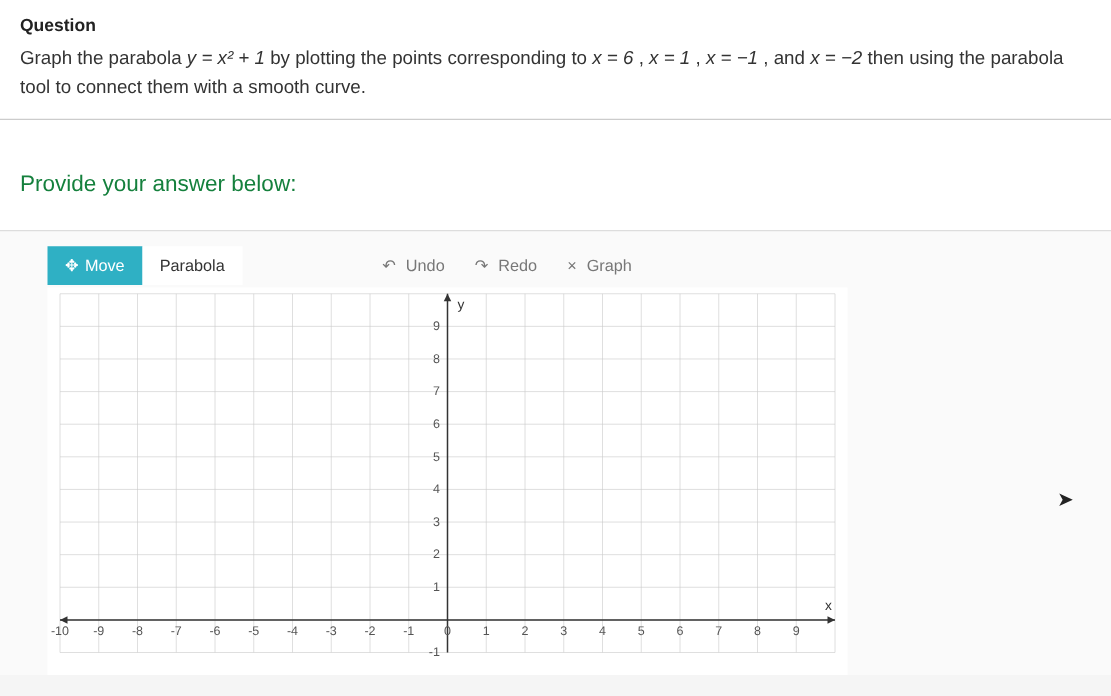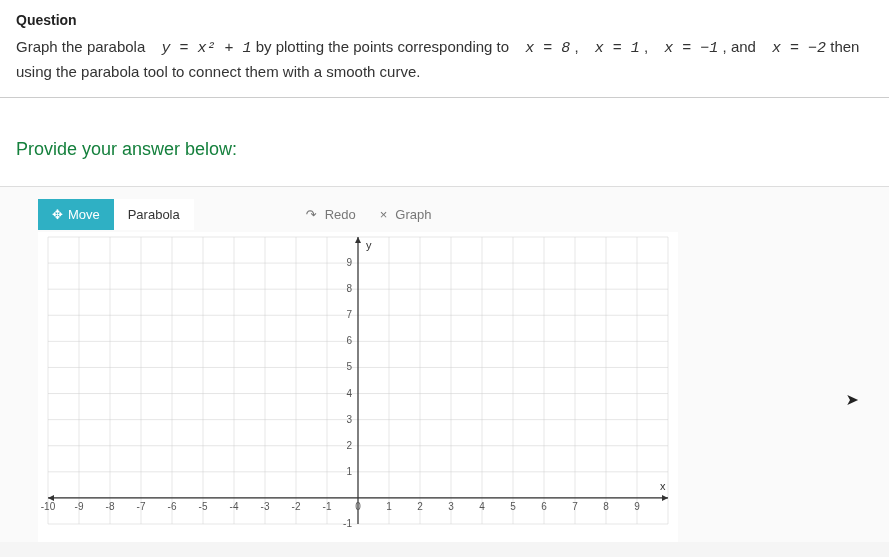--- a/index.html
+++ b/index.html
@@ -1,20 +1,20 @@
 <!DOCTYPE html>
 <html><head>
   <meta charset="utf-8">
   <style>
     * { margin: 0; padding: 0; box-sizing: border-box; }
     body { font-family: Arial, sans-serif; background: #f5f5f5; width: 889px; height: 557px; overflow: hidden; }
     .container { background: #fff; padding: 12px 16px; }
     .title { font-size: 14px; font-weight: 600; color: #222; margin-bottom: 8px; }
     .prompt { font-size: 15px; color: #333; line-height: 1.5; margin-bottom: 14px; }
-    .prompt .math { font-style: italic; font-family: Liberation Mono, monospace; margin-left: 12px; }
+    .prompt .math { font-style: italic; font-family: Liberation Sans, sans-serif; }
     .hr { border: none; border-top: 1px solid #ccc; margin: 10px -16px; }
     .answer-label { font-size: 18px; color: #15803d; padding: 6px 0 14px 0; margin-top: 35px; }
     .graph-area { background: #fafafa; border-top: 1px solid #ddd; padding: 12px 0 0 8px; }
     .toolbar { display: flex; align-items: center; gap: 0; margin-bottom: 2px; margin-left: 30px; }
     .tool-btn { padding: 8px 14px; font-size: 13px; color: #333; background: #fff; border: none; cursor: pointer; display: flex; align-items: center; gap: 5px; }
     .tool-btn.move { background: #2fb0c4; color: #fff; }
     .tool-btn.point::before { content: ""; width: 7px; height: 7px; background: #333; border-radius: 50%; display: inline-block; }
     .spacer { flex: 0 0 100px; }
     .tool-btn.undo, .tool-btn.redo, .tool-btn.reset { color: #777; background: transparent; font-size: 13px; padding: 8px 12px; }
     .tool-btn.undo::before { content: "↶"; margin-right: 3px; }
@@ -26,21 +26,21 @@
   </style>
 </head>
 <body>
 
 <div class="container">
   <h2 class="title">Question</h2>
   <p class="prompt">
     <span>Graph the parabola </span>
     <span class="math">y = x² + 1</span>
     <span> by plotting the points corresponding to </span>
-    <span class="math">x = 8</span>
+    <span class="math">x = 6</span>
     <span>, </span>
     <span class="math">x = 1</span>
     <span>, </span>
     <span class="math">x = −1</span>
     <span>, and </span>
     <span class="math">x = −2</span>
     <span> then using the parabola tool to connect them with a smooth curve.</span>
   </p>
   <hr class="hr">
   <div class="answer-label">Provide your answer below:</div>
@@ -49,20 +49,23 @@
 <div class="graph-area">
   <div class="toolbar">
     <button class="tool-btn move">
       <span>✥</span>
       <span>Move</span>
     </button>
     <button class="tool-btn">
       <span>Parabola</span>
     </button>
     <div class="spacer"></div>
+    <button class="tool-btn undo">
+      <span>Undo</span>
+    </button>
     <button class="tool-btn redo">
       <span>Redo</span>
     </button>
     <button class="tool-btn reset">
       <span>Graph</span>
     </button>
   </div>
 
   <div class="grid-wrap">
     <svg class="grid-svg" id="grid-svg" viewBox="0 0 640 310">

